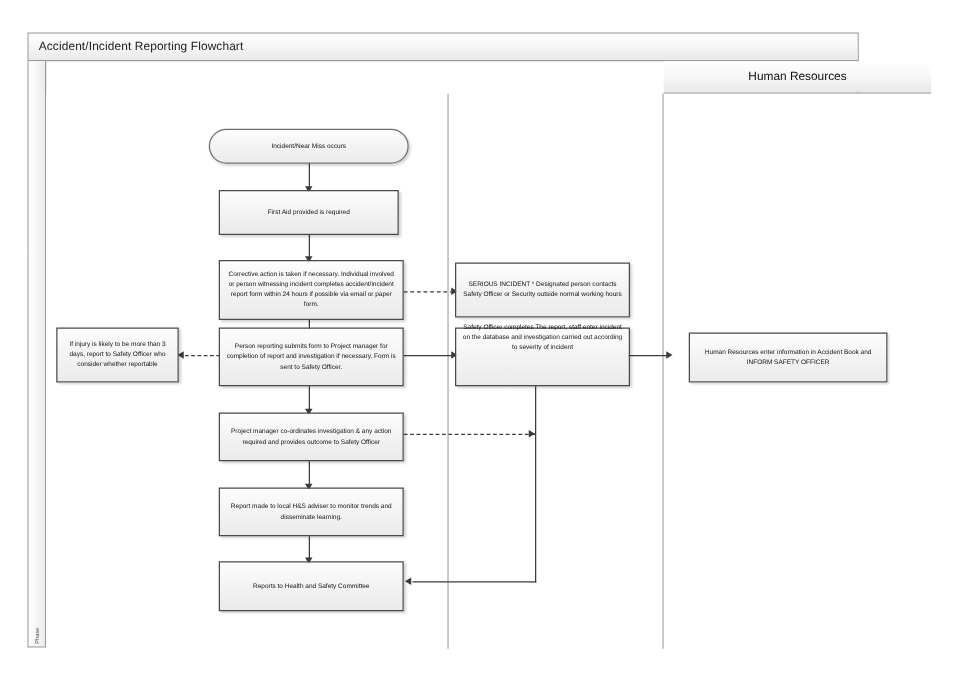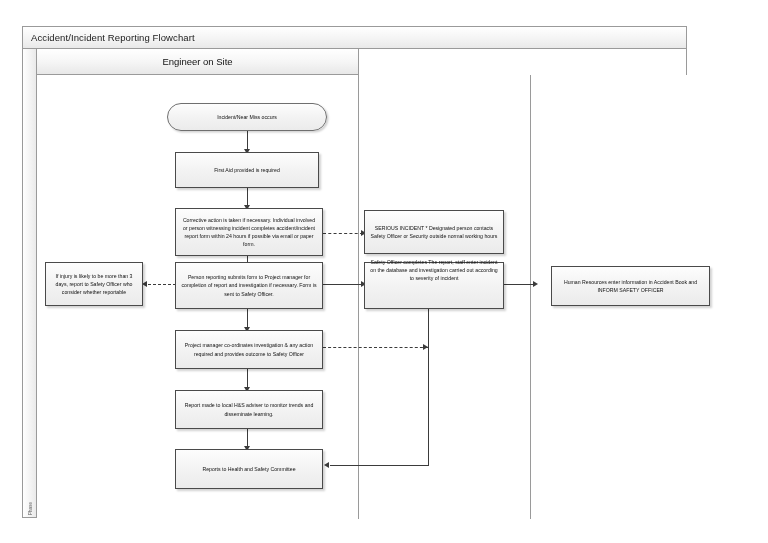--- a/index.html
+++ b/index.html
@@ -174,22 +174,22 @@
   <div class="pool">
 
     <div class="title-bar">
       <span class="title-text">Accident/Incident Reporting Flowchart</span>
     </div>
 
     <div class="phase-band">
       <span class="phase-text">Phase</span>
     </div>
 
-    <div class="lane-head" style="left:14px;  width:322px;">
-      <span>Engineer on Site</span>
+    <div class="lane-head last" style="left:508px; width:214px;">
+      <span>Human Resources</span>
     </div>
 
     <div class="lane-body" style="left:14px;  width:322px;"></div>
     <div class="lane-body" style="left:336px; width:172px;"></div>
     <div class="lane-body last" style="left:508px; width:214px;"></div>
 
     <div class="conn v" style="left:224px; top:103px; height:22px;"></div>
     <div class="arrow-down" style="left:221px; top:122px;"></div>
 
     <div class="conn v" style="left:224px; top:160px; height:21px;"></div>

